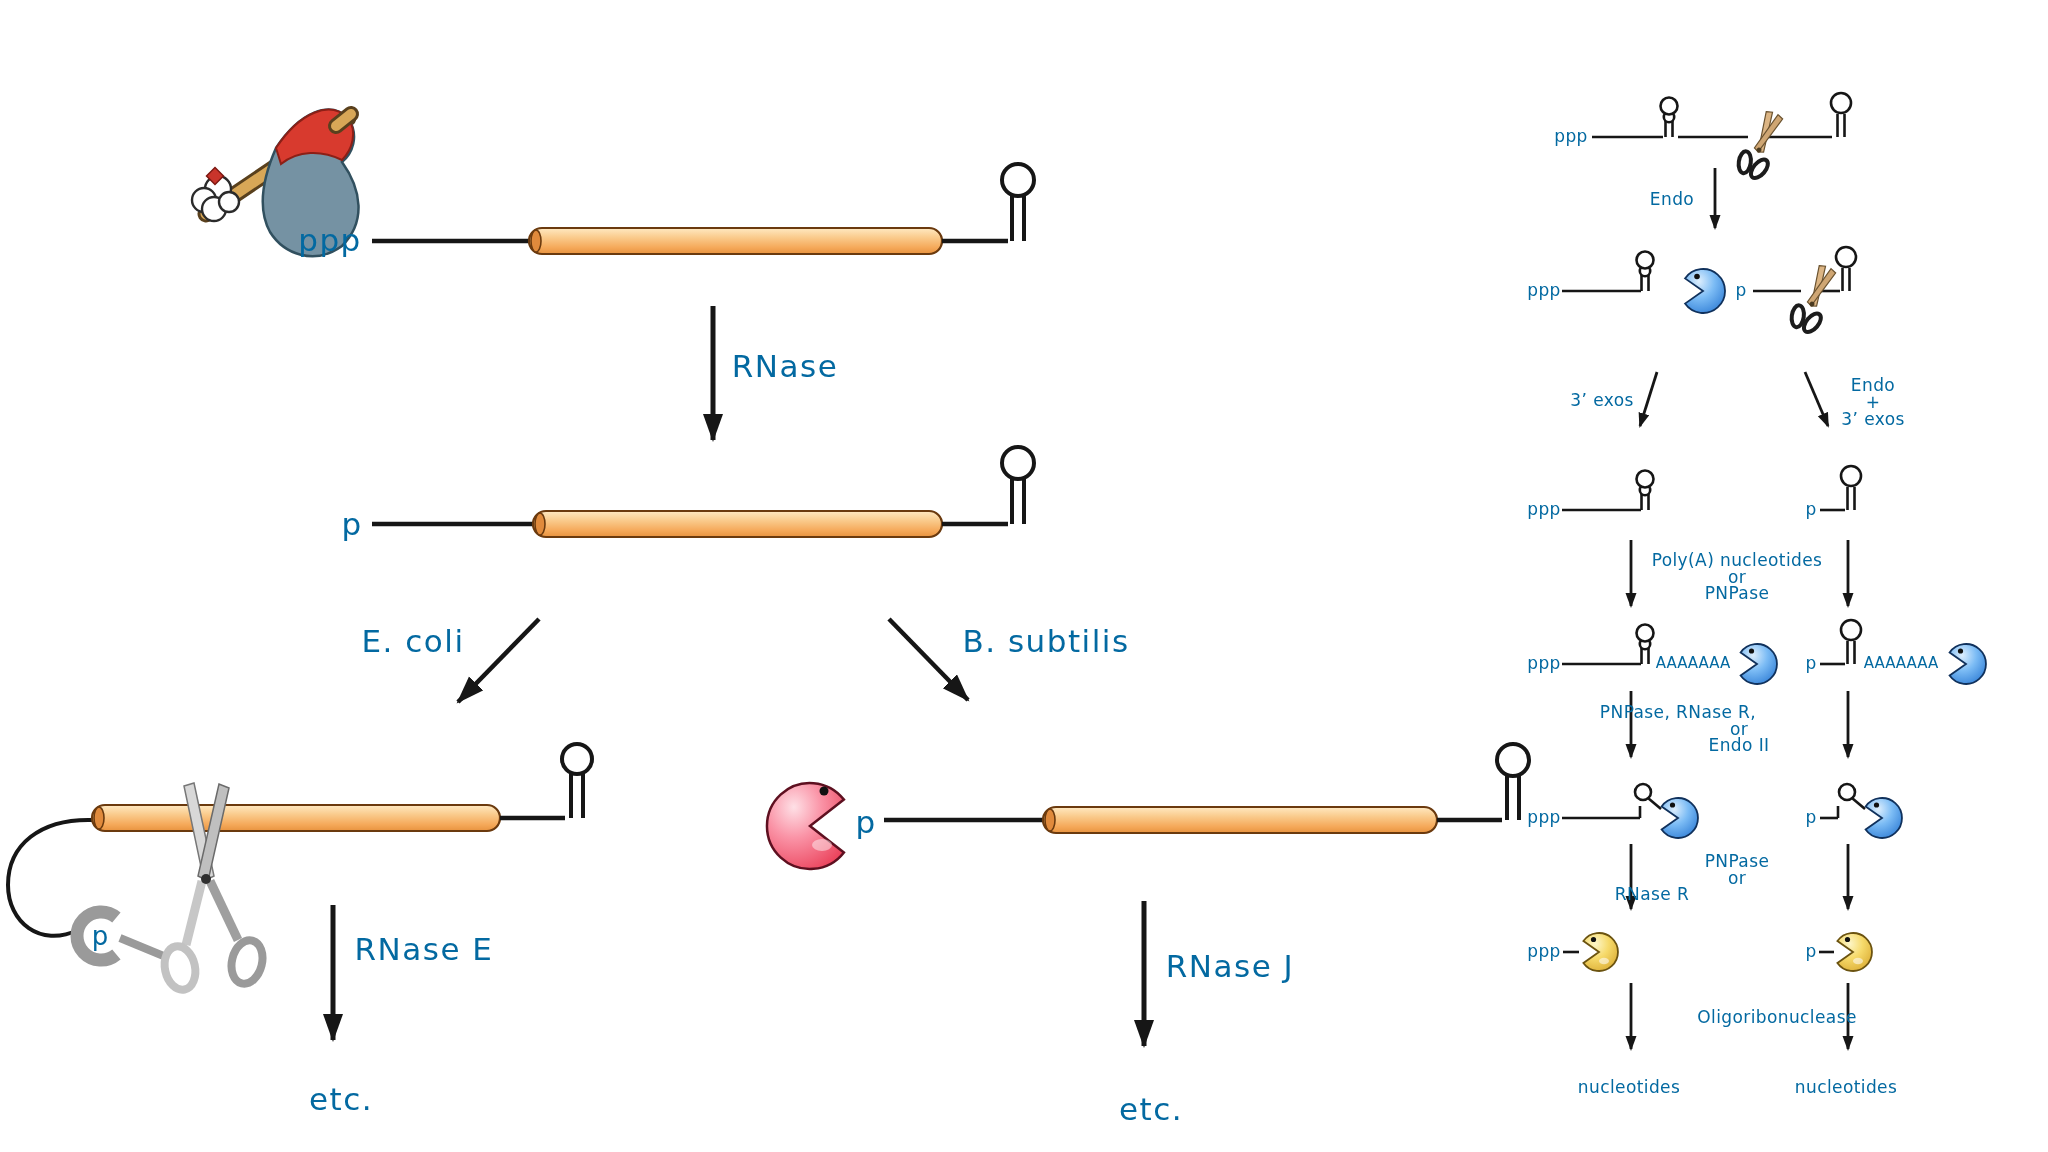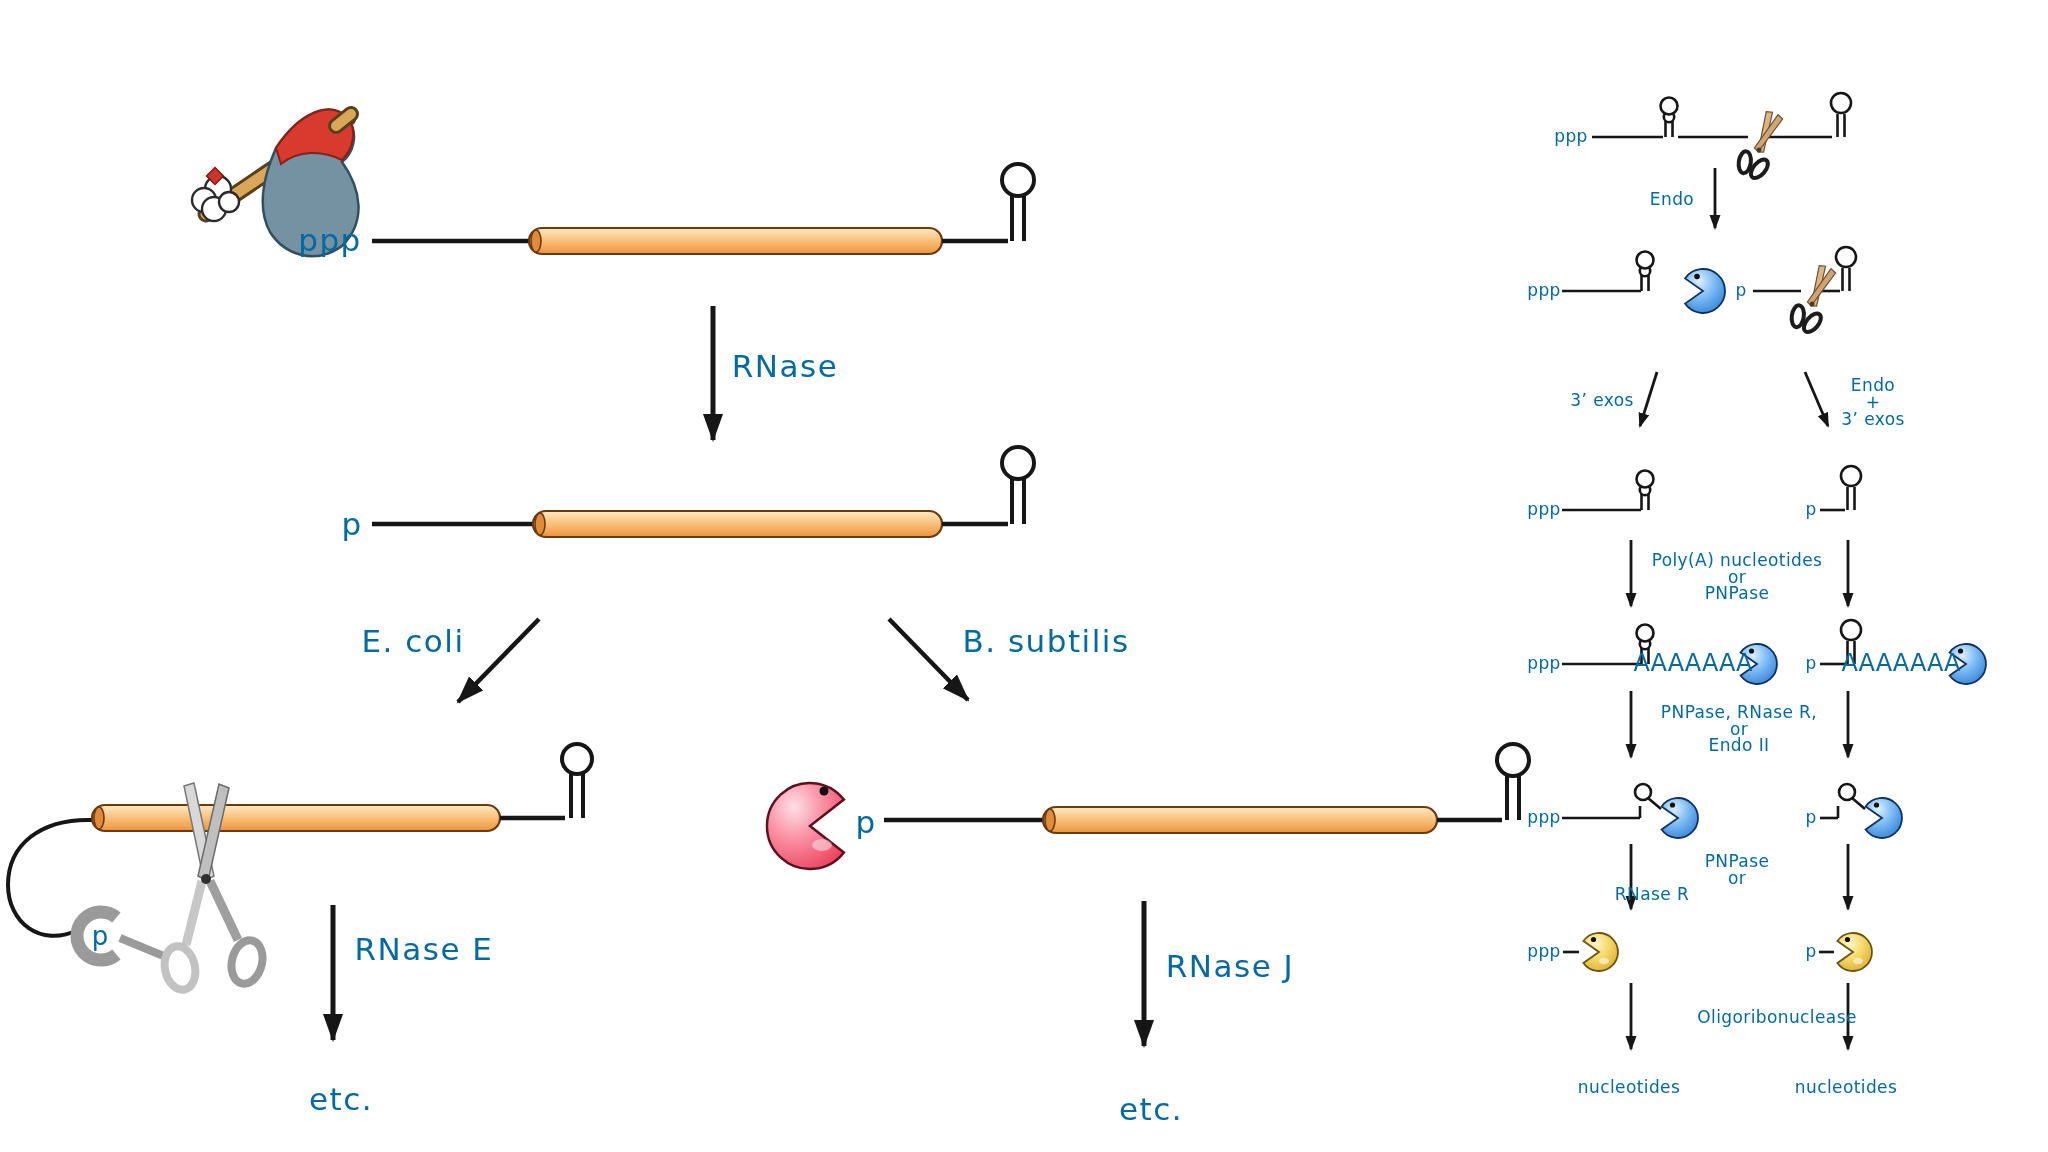--- a/index.html
+++ b/index.html
@@ -3,21 +3,21 @@
 <meta charset="utf-8">
 <style>
   html,body{margin:0;padding:0;background:#ffffff;}
   .stage{position:relative;width:2048px;height:1152px;background:#ffffff;overflow:hidden;
          font-family:"DejaVu Sans","Liberation Sans",sans-serif;}
   .stage svg{position:absolute;left:0;top:0;}
   .t{position:absolute;transform:translate(-50%,-50%);color:#0369a1;white-space:nowrap;}
   .t-main{font-size:31px;letter-spacing:1.5px;}
   .t-sm{font-size:17px;letter-spacing:0.4px;}
   .t-ring{font-size:26px;letter-spacing:0;}
-  .t-aaa{font-size:24px;letter-spacing:0;}
+  .t-aaa{font-size:15px;letter-spacing:0;}
 </style>
 </head>
 <body>
 
 <div class="stage">
 
 <svg width="2048" height="1152" viewBox="0 0 2048 1152">
   <defs>
     <marker id="mB" markerUnits="userSpaceOnUse" markerWidth="40" markerHeight="26" refX="26" refY="10" orient="auto">
       <path d="M0,0 L28,10 L0,20 Z" fill="#161616"></path>
@@ -274,21 +274,21 @@
 <div class="t t-sm" style="left:1873px;top:419px">3’ exos</div>
 <div class="t t-sm" style="left:1544px;top:509px">ppp</div>
 <div class="t t-sm" style="left:1811px;top:509px">p</div>
 <div class="t t-sm" style="left:1737px;top:560px">Poly(A) nucleotides</div>
 <div class="t t-sm" style="left:1737px;top:577px">or</div>
 <div class="t t-sm" style="left:1737px;top:593px">PNPase</div>
 <div class="t t-sm" style="left:1544px;top:663px">ppp</div>
 <div class="t t-aaa" style="left:1693px;top:663px">AAAAAAA</div>
 <div class="t t-sm" style="left:1811px;top:663px">p</div>
 <div class="t t-aaa" style="left:1901px;top:663px">AAAAAAA</div>
-<div class="t t-sm" style="left:1739px;top:712px">PNPase, RNase R,</div>
+<div class="t t-sm" style="left:1678px;top:712px">PNPase, RNase R,</div>
 <div class="t t-sm" style="left:1739px;top:729px">or</div>
 <div class="t t-sm" style="left:1739px;top:745px">Endo II</div>
 <div class="t t-sm" style="left:1544px;top:817px">ppp</div>
 <div class="t t-sm" style="left:1811px;top:817px">p</div>
 <div class="t t-sm" style="left:1737px;top:861px">PNPase</div>
 <div class="t t-sm" style="left:1737px;top:878px">or</div>
 <div class="t t-sm" style="left:1652px;top:894px">RNase R</div>
 <div class="t t-sm" style="left:1544px;top:951px">ppp</div>
 <div class="t t-sm" style="left:1811px;top:951px">p</div>
 <div class="t t-sm" style="left:1777px;top:1017px">Oligoribonuclease</div>

